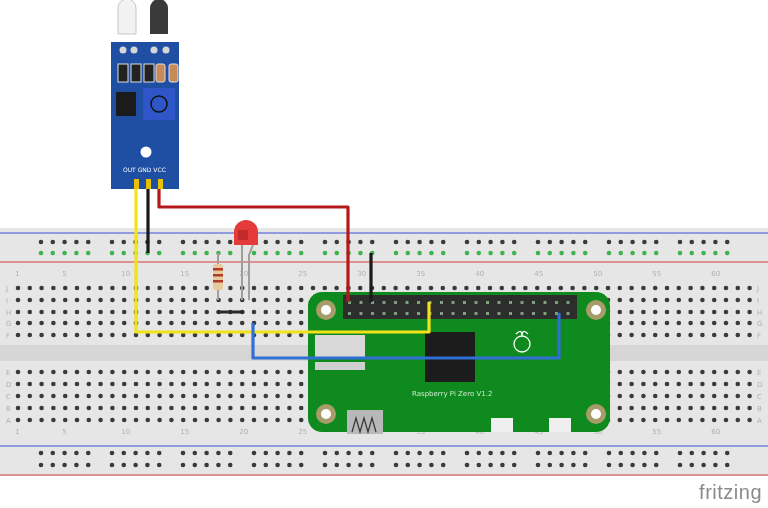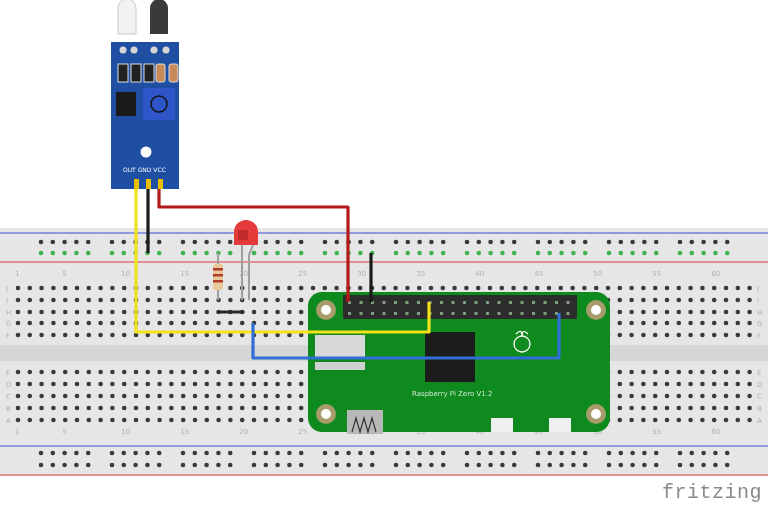--- a/index.html
+++ b/index.html
@@ -1,18 +1,18 @@
 <!DOCTYPE html>
 <html><head>
 <meta charset="utf-8">
 <style>
   html,body{margin:0;padding:0;background:#ffffff;}
   body{width:768px;height:508px;position:relative;overflow:hidden;font-family:"DejaVu Sans",sans-serif;}
   svg{position:absolute;left:0;top:0;}
-  .fritz{position:absolute;right:6px;bottom:4px;font-family:Liberation Mono, monospace;font-size:20px;color:#8a8a8a;letter-spacing:0.5px;}
+  .fritz{position:absolute;right:6px;bottom:4px;font-family:Liberation Sans, sans-serif;font-size:20px;color:#8a8a8a;letter-spacing:0.5px;}
 </style>
 </head>
 <body>
 
 <svg id="scene" width="768" height="508" viewBox="0 0 768 508">
   <g id="bb">
       <rect x="0" y="228" width="768" height="248" fill="#e6e6e6"></rect>
       <rect x="0" y="345" width="768" height="16" fill="#d6d6d6"></rect>
       <line x1="0" y1="233" x2="768" y2="233" stroke="#3c4fd6" stroke-width="1.2"></line>
       <line x1="0" y1="262" x2="768" y2="262" stroke="#d63c3c" stroke-width="1.2"></line>

